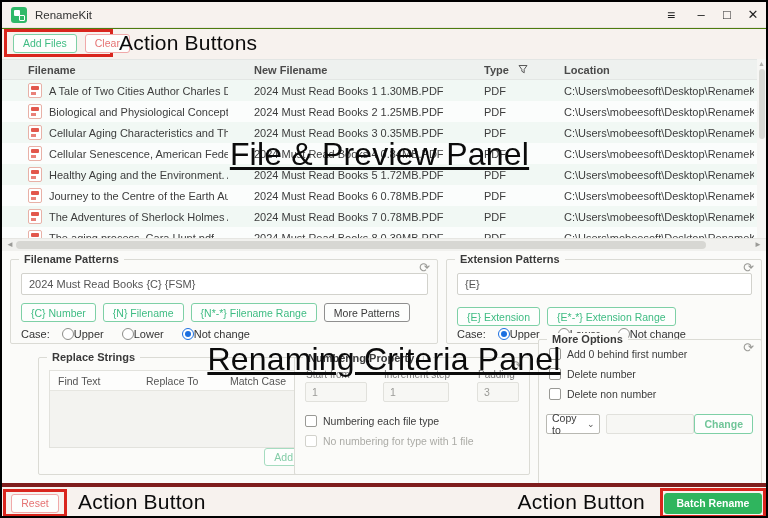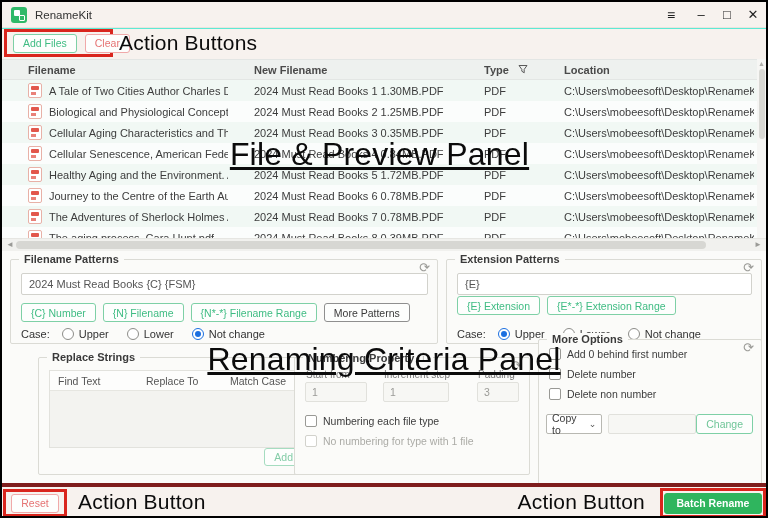--- a/index.html
+++ b/index.html
@@ -1,17 +1,17 @@
 <!DOCTYPE html>
 <html><head>
 <meta charset="utf-8">
 <style>
   html,body{margin:0;padding:0;}
   body{width:768px;height:518px;font-family:"Liberation Sans","DejaVu Sans",sans-serif;background:#fff;}
-  .window{position:relative;width:764px;height:514px;border:2px solid #000;background:#5eead4;overflow:hidden;}
+  .window{position:relative;width:764px;height:514px;border:2px solid #000;background:#4d7c0f;overflow:hidden;}
 
   
   .titlebar{position:absolute;left:0;top:0;width:100%;height:26px;background:#f7f2ee;display:flex;align-items:center;border-bottom:1px solid #eae4de;box-sizing:border-box;}
   .app-icon{width:16px;height:16px;background:#2fb968;border-radius:3px;margin-left:9px;position:relative;flex:0 0 auto;}
   .app-icon::before{content:"";position:absolute;left:3px;top:3px;width:6px;height:6px;background:#fff;border-radius:1px;}
   .app-icon::after{content:"";position:absolute;right:2px;bottom:2px;width:6px;height:6px;border:1.5px solid #fff;border-radius:1px;box-sizing:border-box;}
   .win-title{font-size:11.5px;color:#333;margin-left:8px;}
   .win-controls{margin-left:auto;display:flex;align-items:center;gap:0;}
   .win-btn{width:26px;height:26px;display:flex;align-items:center;justify-content:center;font-size:13px;color:#222;cursor:default;}
   .win-btn.menu{font-size:14px;margin-right:4px;}
@@ -56,21 +56,21 @@
 
   
   .panels{position:absolute;left:0;top:249px;width:100%;height:233px;background:#fbfbf9;}
   .groupbox{position:absolute;border:1px solid #dbdbd5;border-radius:2px;box-sizing:border-box;background:#fbfbf9;}
   .legend{position:absolute;top:-7px;left:8px;background:#fbfbf9;padding:0 5px;font-size:11px;font-weight:bold;color:#3a3a3a;display:flex;align-items:center;gap:4px;}
   .refresh{position:absolute;top:1px;right:7px;font-size:13px;color:#9a9a96;line-height:1;cursor:default;}
   .text-input{position:absolute;height:22px;background:#fff;border:1px solid #d2d2cc;border-radius:2px;box-sizing:border-box;font-size:11px;color:#555;padding:0 7px;font-family:"Liberation Sans",sans-serif;outline:none;}
   .pattern-btn-row{position:absolute;left:10px;display:flex;gap:7px;}
   .case-row{position:absolute;left:10px;display:flex;align-items:center;gap:18px;font-size:11px;color:#333;}
   .case-label{margin-right:-6px;}
-  .radio-option{display:inline-flex;align-items:center;gap:5px;font-size:11px;color:#333;cursor:default;justify-content:flex-end;}
+  .radio-option{display:inline-flex;align-items:center;font-size:11px;color:#333;cursor:default;justify-content:flex-end;}
   .radio-dot{width:12px;height:12px;border:1px solid #8d8d89;border-radius:50%;background:#fff;box-sizing:border-box;position:relative;flex:0 0 auto;}
   .radio-option.checked .radio-dot{border-color:#1b6fe0;}
   .radio-option.checked .radio-dot::after{content:"";position:absolute;left:2px;top:2px;right:2px;bottom:2px;background:#1b6fe0;border-radius:50%;}
 
   .inner-table{position:absolute;left:10px;top:12px;right:10px;border:1px solid #e2e2dd;background:#f3f3f0;}
   .inner-thead{height:19px;background:#fdfdfc;border-bottom:1px solid #e6e6e1;display:flex;align-items:center;font-size:10.5px;color:#555;}
   .inner-th{padding-left:8px;box-sizing:border-box;overflow:hidden;white-space:nowrap;}
   .inner-body{height:56px;}
 
   .small-label{position:absolute;font-size:10px;color:#777;white-space:nowrap;}
@@ -291,21 +291,21 @@
               <span class="radio-label">Not change</span>
             </span>
           </span>
       </div>
     </div>
 
     <div class="groupbox" style="left:444px;top:8px;width:316px;height:85px;">
       <div class="legend">Extension Patterns</div>
       <div class="refresh">⟳</div>
       <input class="text-input" style="left: 10px; top: 13px; width: 295px;" value="{E}">
-      <div class="pattern-btn-row" style="top:36px;">
+      <div class="pattern-btn-row" style="top:47px;">
         <button class="btn green-outline">{E} Extension</button>
         <button class="btn green-outline">{E*-*} Extension Range</button>
       </div>
       <div class="case-row" style="top:68px;">
         <span class="case-label">Case:</span>
         <span style="display:inline-flex;gap:18px;">
             <span class="radio-option checked">
               <span class="radio-dot"></span>
               <span class="radio-label">Upper</span>
             </span>
@@ -374,21 +374,21 @@
             <span class="checkbox"></span>
             <span class="check-label">Delete non number</span>
           </div>
         </div>
       <div class="copy-row" style="top:74px;">
         <span class="select">
           <span>Copy to</span>
           <span class="chevron">⌄</span>
         </span>
         <input class="num-input" style="position: static; width: 88px; margin-left: 6px;" value="">
-        <button class="btn green-outline" style="margin-left:auto;height:20px;color:#6fc598;">Change</button>
+        <button class="btn green-outline" style="margin-left:auto;height:20px;color:#6fc598;font-weight:bold;">Change</button>
       </div>
     </div>
   </div>
 
   <div class="anno-label big" style="left:0;right:0;top:339px;text-align:center;">Renaming Criteria Panel</div>
 
   <div class="footer">
     <div class="anno-box reset">
       <button class="btn red-outline">Reset</button>
     </div>

